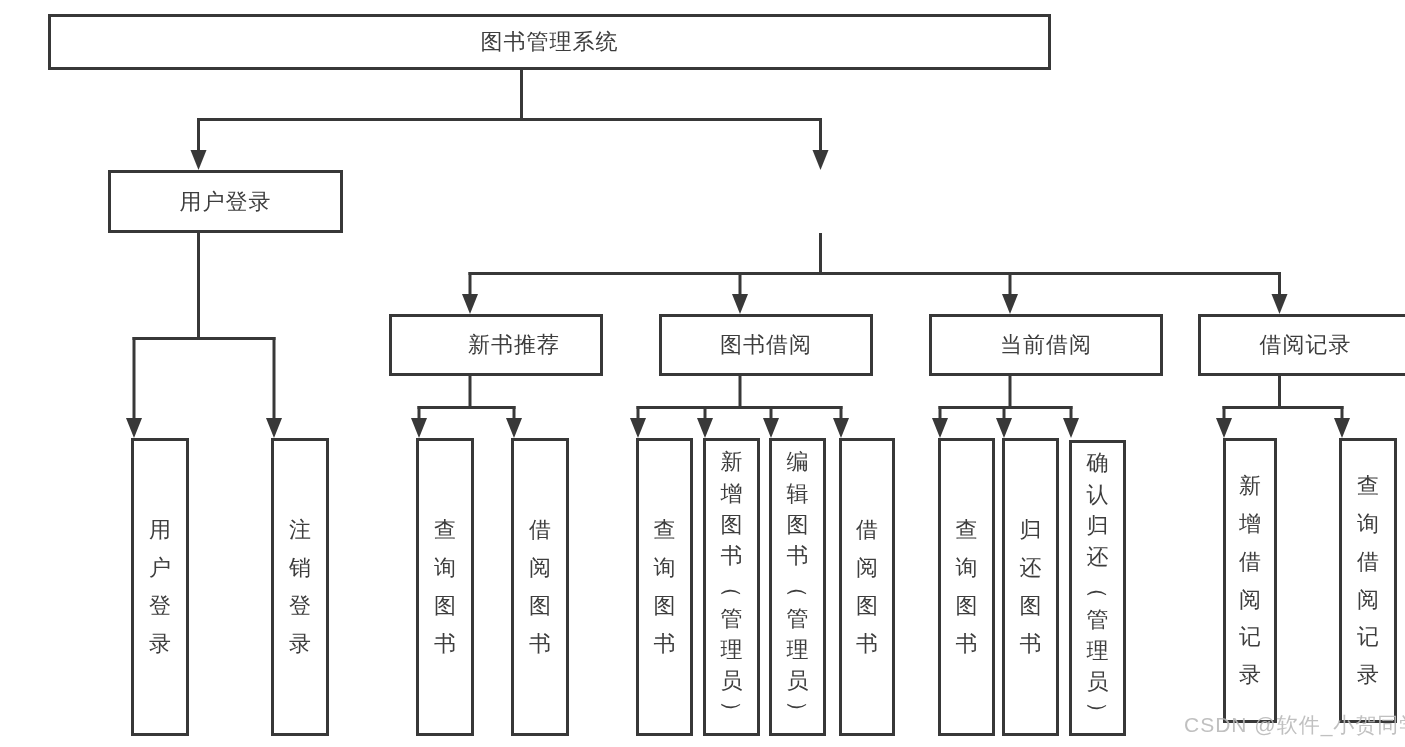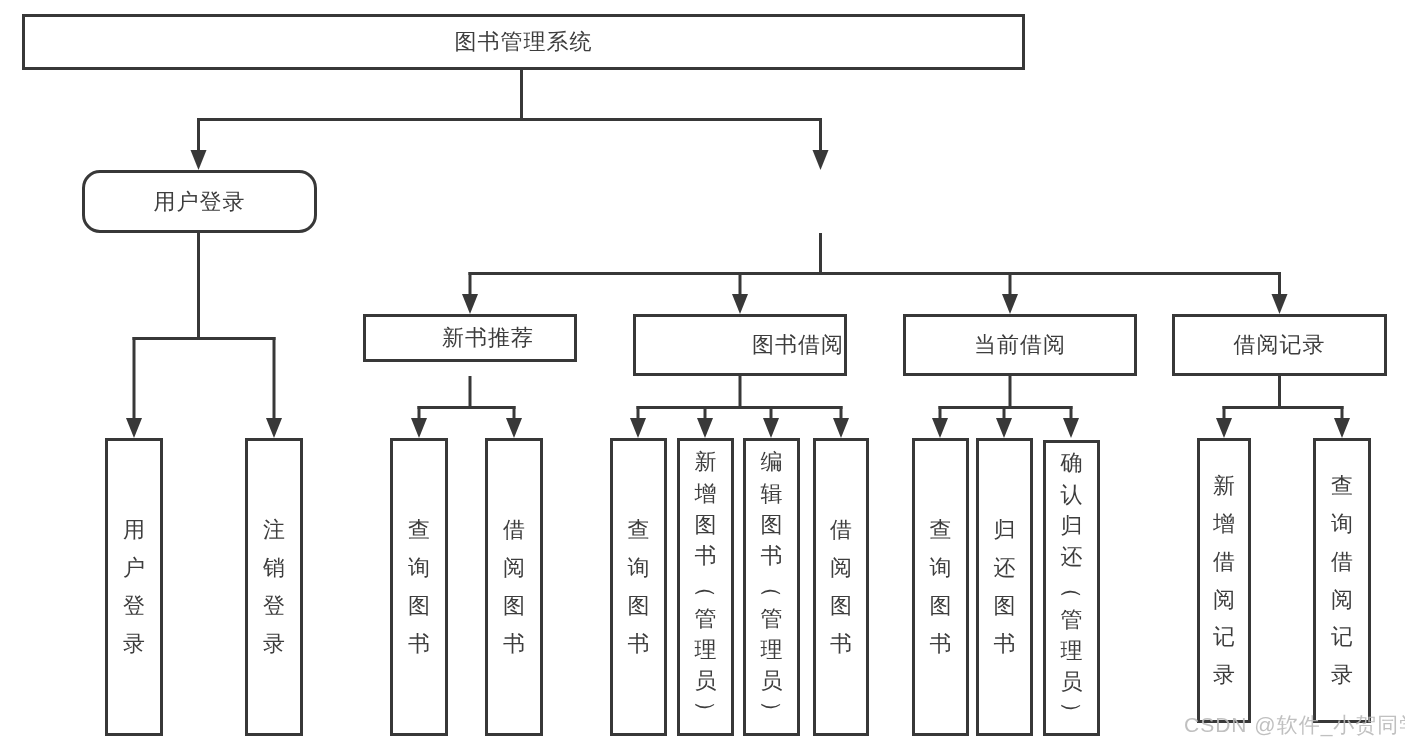--- a/index.html
+++ b/index.html
@@ -24,20 +24,21 @@
     position: absolute;
     box-sizing: border-box;
     border: 3px solid #383838;
     background: #ffffff;
     display: flex;
     align-items: center;
     justify-content: center;
     font-size: 22px;
     letter-spacing: 1px;
     z-index: 2;
+    margin-left: 26px;
   }
   .vbox { flex-direction: column; letter-spacing: 0; }
   .vc { display: block; line-height: 1.72; text-align: center; }
   .vbox.long .vc { line-height: 1.42; }
   .vc.rot { transform: rotate(90deg); }
   .watermark {
     position: absolute;
     left: 1184px;
     top: 711px;
     font-size: 21px;
@@ -111,28 +112,28 @@
     <path class="wire" d="M1224,406 L1224,420"></path>
     <path class="wire" d="M1342,406 L1342,420"></path>
     <path class="arrowhead" d="M1216,418 L1232,418 L1224,438 Z"></path>
     <path class="arrowhead" d="M1334,418 L1350,418 L1342,438 Z"></path>
   </svg>
 
   <div class="box" style="left:22px; top:14px; width:1003px; height:56px;">
     <span>图书管理系统</span>
   </div>
 
-  <div class="box" style="left:82px; top:170px; width:235px; height:63px;border-radius:18px;">
+  <div class="box" style="left:82px; top:170px; width:235px; height:63px;">
     <span>用户登录</span>
   </div>
 
-  <div class="box" style="left:363px; top:314px; width:214px; height:48px;padding-left:36px;">
+  <div class="box" style="left:363px; top:314px; width:214px; height:62px;padding-left:36px;">
     <span>新书推荐</span>
   </div>
-  <div class="box" style="left:633px; top:314px; width:214px; height:62px;justify-content:flex-end;">
+  <div class="box" style="left:633px; top:314px; width:214px; height:62px;">
     <span>图书借阅</span>
   </div>
   <div class="box" style="left:903px; top:314px; width:234px; height:62px;">
     <span>当前借阅</span>
   </div>
   <div class="box" style="left:1172px; top:314px; width:215px; height:62px;">
     <span>借阅记录</span>
   </div>
 
   <div class="box vbox" style="left:105px; top:438px; width:58px; height:298px;">

